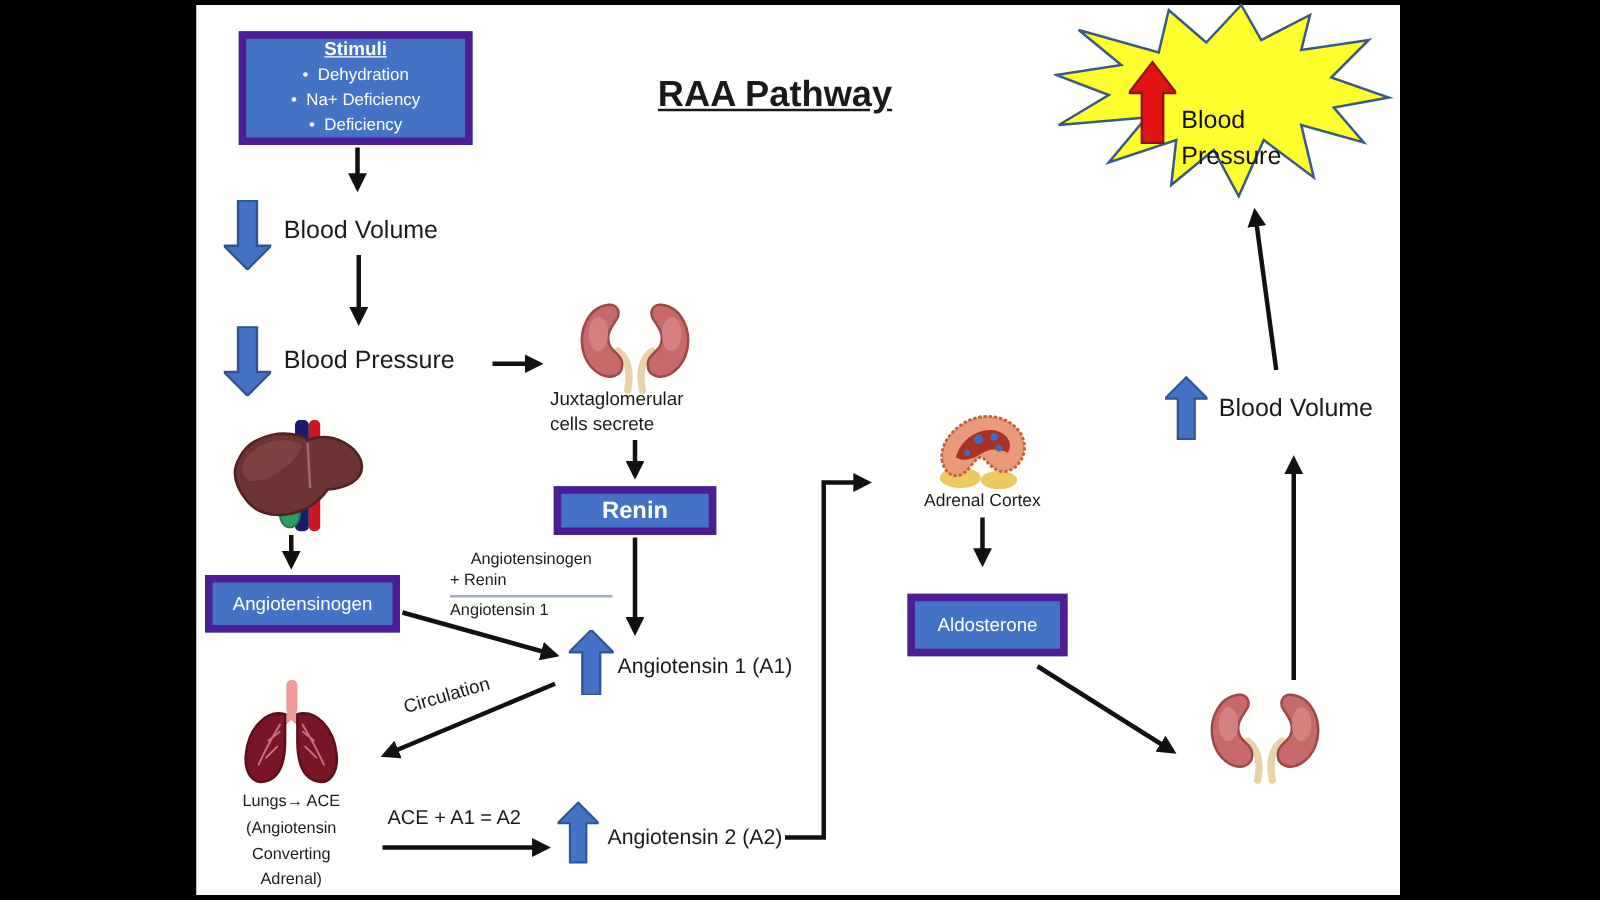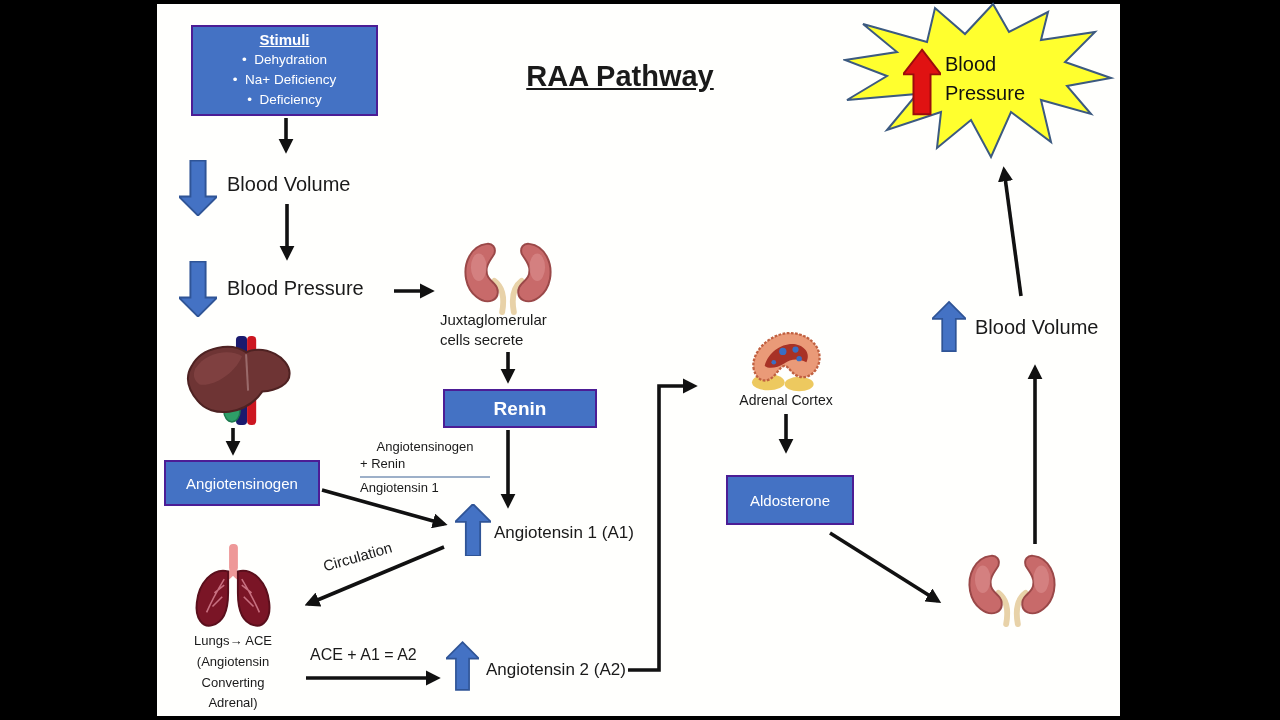--- a/index.html
+++ b/index.html
@@ -1,39 +1,39 @@
 <!DOCTYPE html>
 <html><head>
 <meta charset="utf-8">
 <style>
   html,body{margin:0;padding:0;background:#000;}
   .stage{position:relative;width:1280px;height:720px;background:#000;overflow:hidden;
          font-family:"Liberation Sans",sans-serif;color:#1a1a1a;}
   .slide{position:absolute;left:157px;top:4px;width:963px;height:712px;background:#fffffd;}
   .abs{position:absolute;}
-  .bluebox{background:#4472C4;border:2px solid #4c1d95;color:#fff;display:flex;flex-direction:column;
+  .bluebox{background:#4472C4;border:6px solid #4c1d95;color:#fff;display:flex;flex-direction:column;
            align-items:center;justify-content:center;text-align:center;box-sizing:border-box;}
   .title{font-size:29px;font-weight:bold;text-decoration:underline;text-align:center;}
   .lbl20{font-size:20px;}
   .lbl17{font-size:17px;}
   .small-center{font-size:15px;text-align:left;line-height:1.35;}
   .stim-title{font-size:15px;font-weight:bold;text-decoration:underline;margin:0 0 2px 0;}
   .stim-list{list-style:none;margin:0;padding:0;font-size:13.5px;line-height:1.5;}
   .stim-list li::before{content:"\2022\00a0\00a0";}
   .fraction{width:130px;font-size:13px;line-height:1.3;}
   .fraction .num1{text-align:center;margin:0;}
   .fraction .num2{text-align:left;margin:0;}
   .fraction .divider{border:none;border-top:2px solid #9db0c8;margin:3px 0 2px 0;}
   .fraction .den{text-align:left;margin:0;}
   .rot{transform:rotate(-16deg);font-size:15px;}
   .lungs-cap{font-size:13px;text-align:center;line-height:1.6;}
   .effects{list-style:none;margin:0;padding:0;font-size:15px;line-height:1.45;width:205px;}
   .effects li{display:flex;}
   .effects li::before{content:"\2022";margin-right:9px;}
-  .burst-text{font-size:20px;line-height:1.45;color:#111;}
+  .burst-text{font-size:20px;line-height:1.45;color:#111;margin-top:32px;}
   svg{display:block;}
 </style>
 </head>
 <body>
 
 <div class="stage">
   <div class="slide"></div>
 
   <div class="abs title" style="left:495px;top:60px;width:250px;">RAA Pathway</div>
 
@@ -63,21 +63,21 @@
   </svg>
 
   <div class="abs lbl20" style="left:227px;top:173px;">Blood Volume</div>
   <div class="abs lbl20" style="left:227px;top:277px;text-align:center;">Blood Pressure</div>
 
   <div class="abs small-center" style="left:440px;top:310px;width:138px;">
     <div>Juxtaglomerular</div>
     <div>cells secrete</div>
   </div>
 
-  <div class="abs bluebox" style="left:443px;top:389px;width:154px;height:39px;font-size:19px;font-weight:bold;">Renin</div>
+  <div class="abs bluebox" style="left:443px;top:389px;width:130px;height:39px;font-size:19px;font-weight:bold;">Renin</div>
 
   <div class="abs fraction" style="left:360px;top:439px;">
     <p class="num1">Angiotensinogen</p>
     <p class="num2">+ Renin</p>
     <hr class="divider">
     <p class="den">Angiotensin 1</p>
   </div>
 
   <div class="abs bluebox" style="left:164px;top:460px;width:156px;height:46px;font-size:15px;">Angiotensinogen</div>
 

